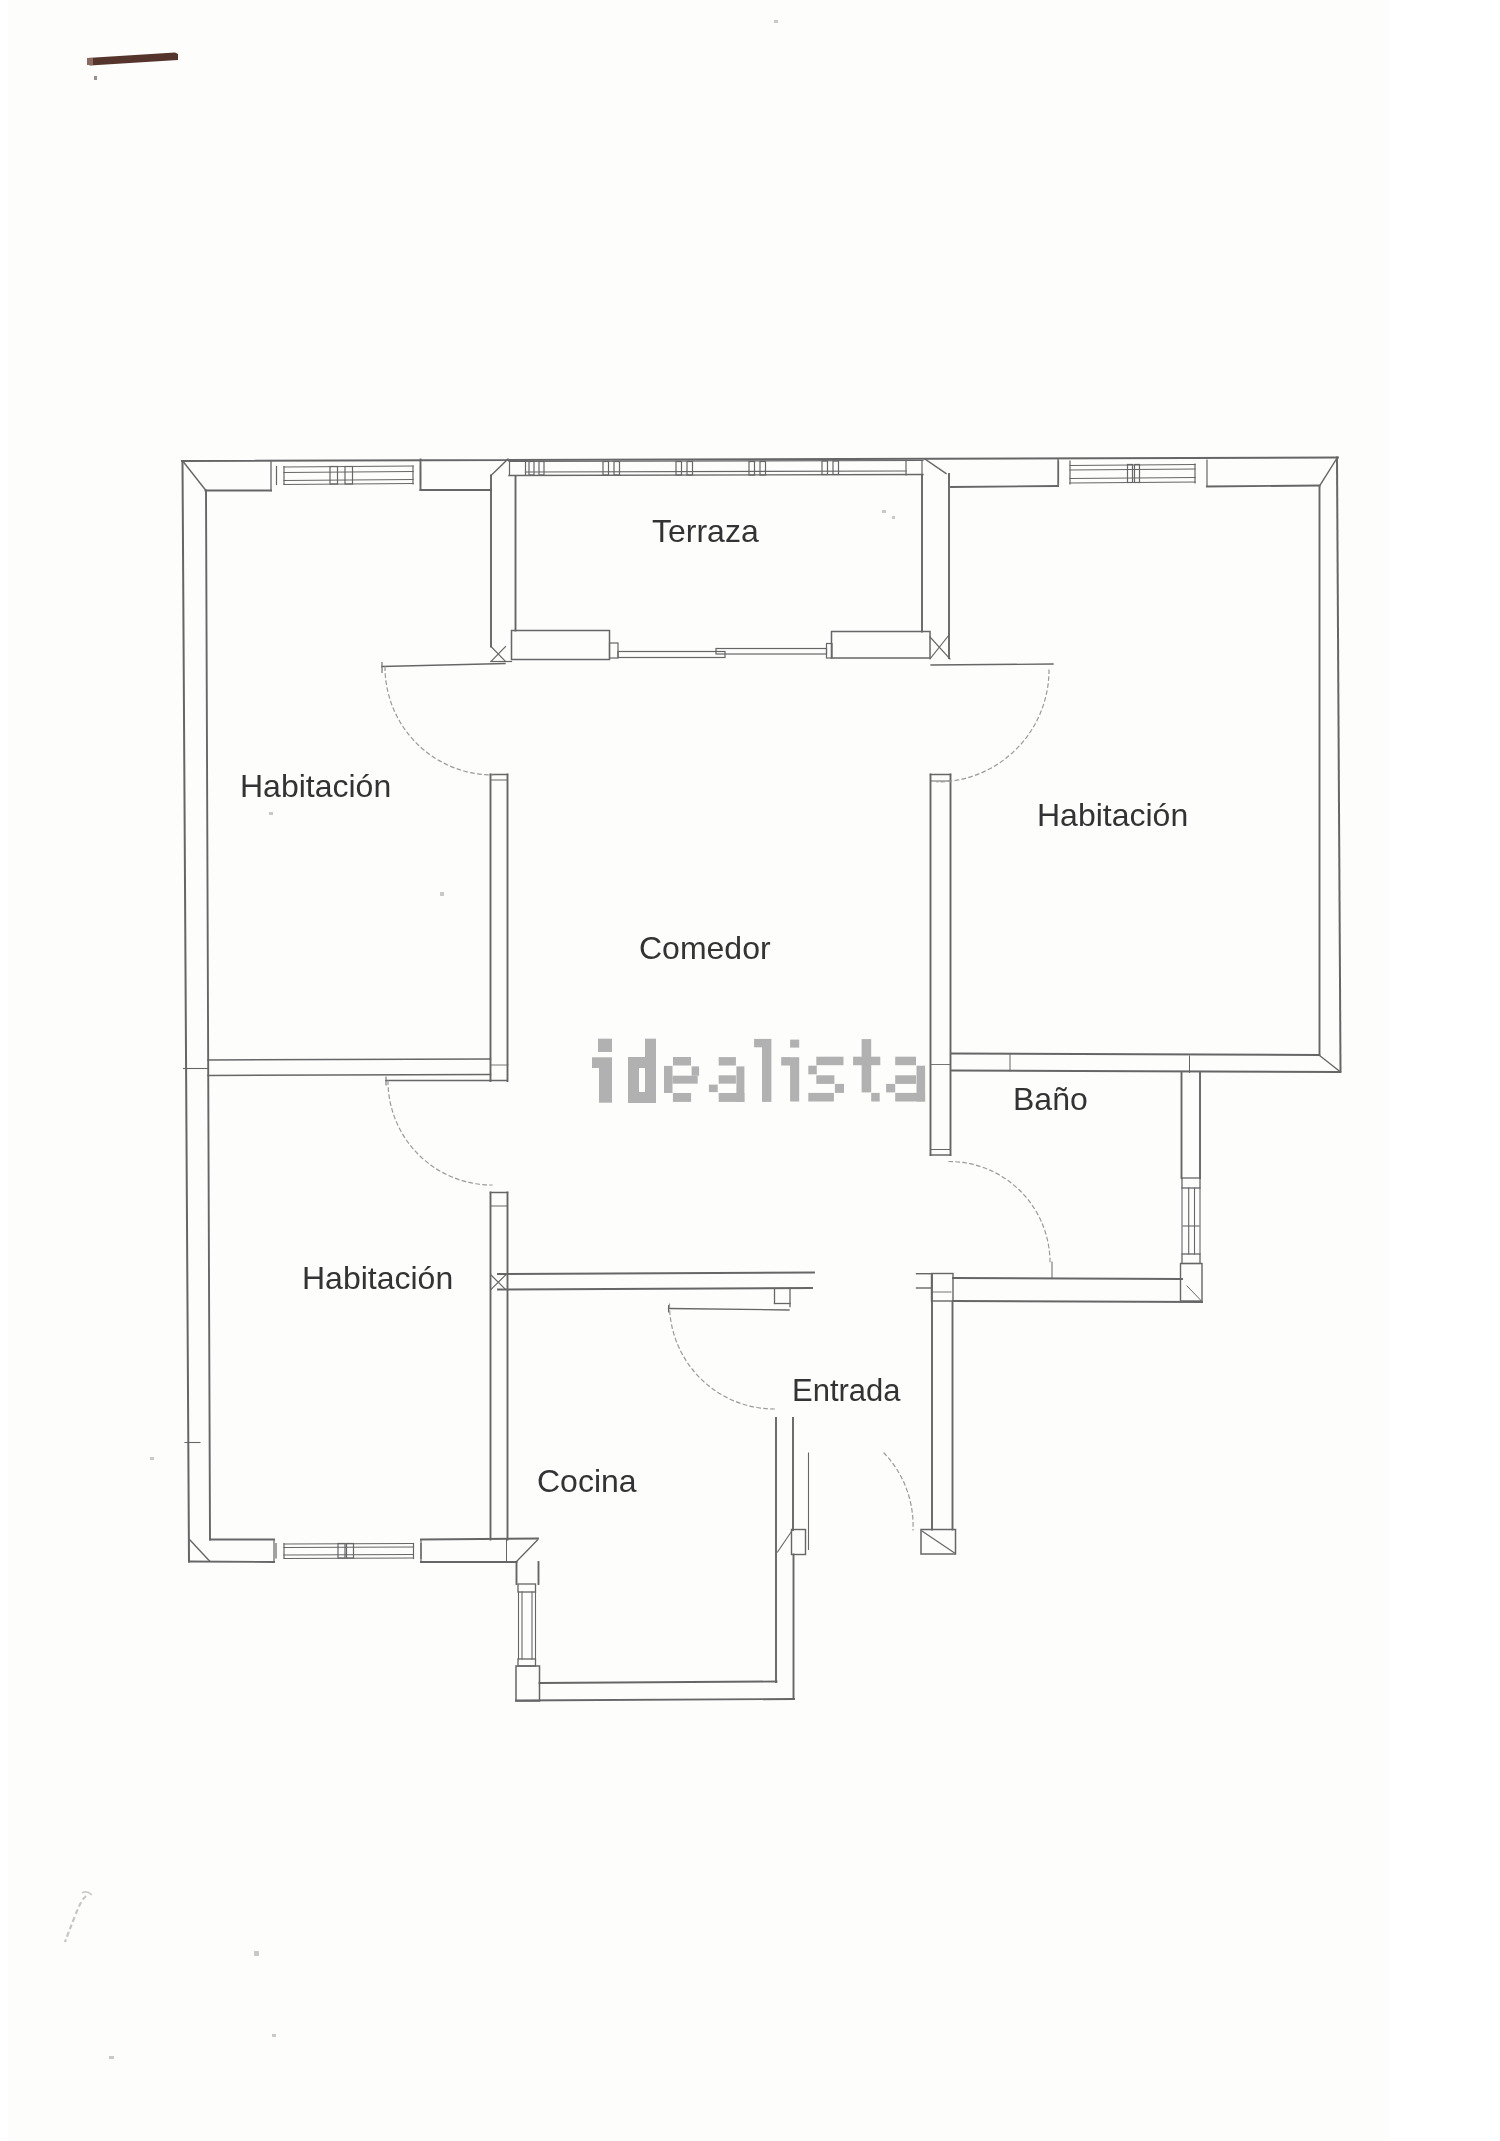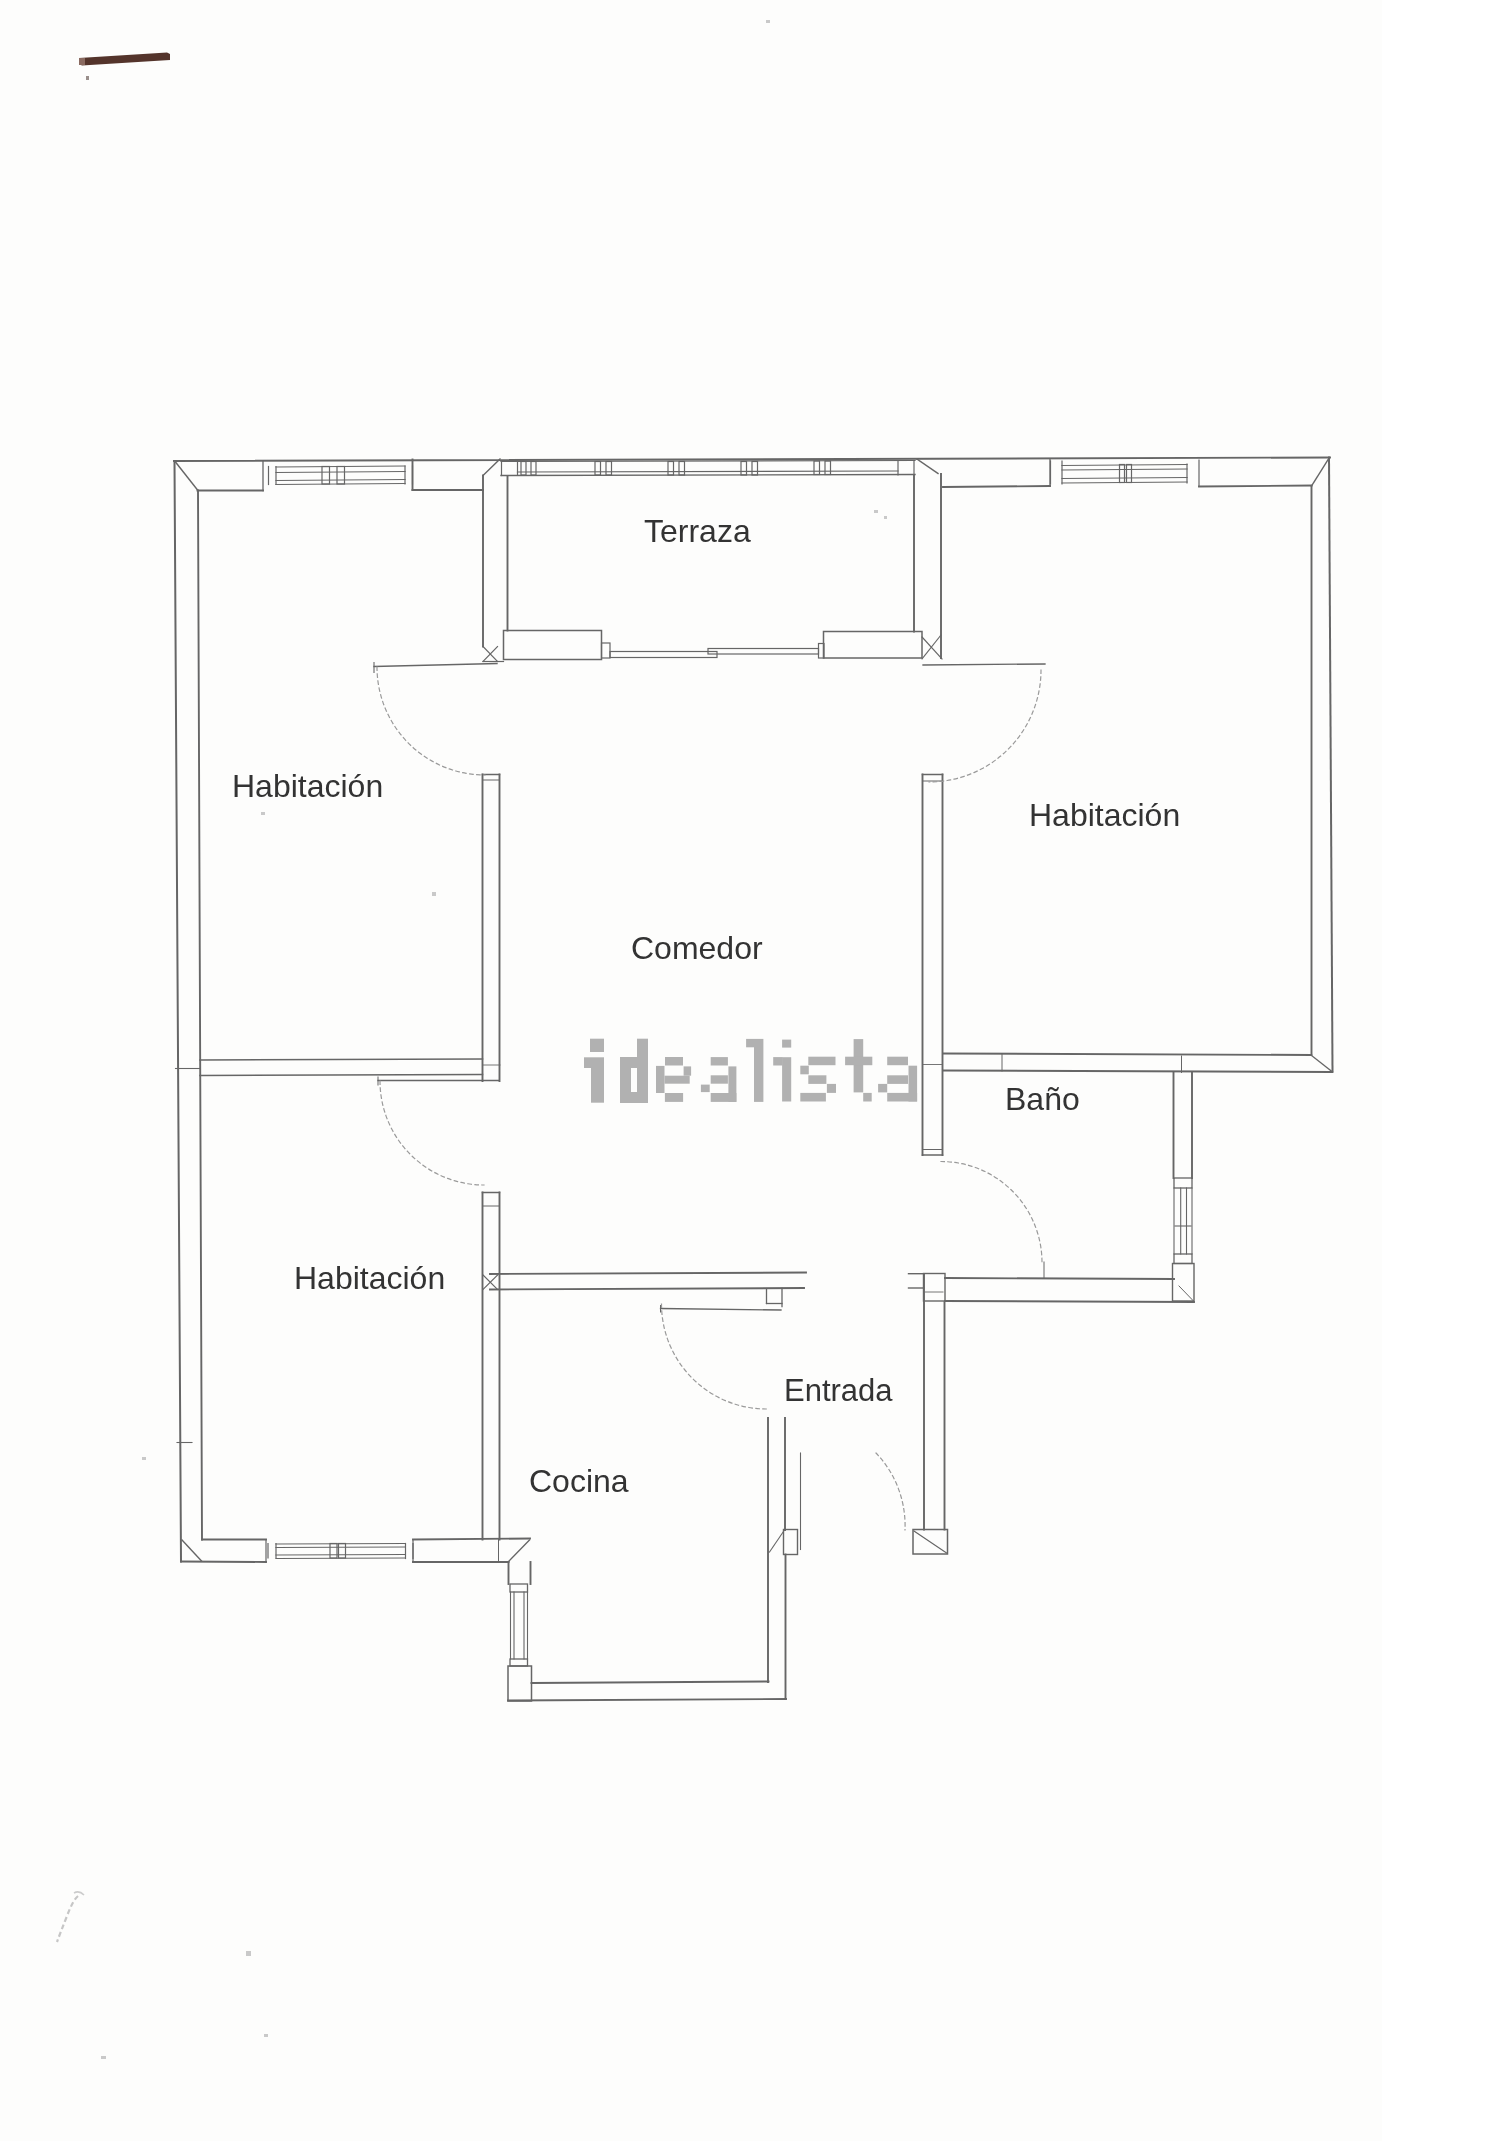--- a/index.html
+++ b/index.html
@@ -1,16 +1,16 @@
 <!DOCTYPE html>
 <html><head>
 <meta charset="utf-8">
 <style>
   html,body{margin:0;padding:0;background:#ffffff;}
-  #page{width:1382px;height:2141px;background:#ef4444;position:relative;overflow:hidden;}
+  #page{width:1382px;height:2141px;background:#ef4444;position:relative;overflow:hidden;margin-left:8px;}
   svg{display:block;filter:blur(0.38px);}
   text{font-family:"Liberation Sans", sans-serif;fill:#333333;}
 </style>
 </head>
 <body>
 
 <div id="page">
 <svg width="1500" height="2141" viewBox="0 0 1500 2141">
 
   <rect x="0" y="0" width="1500" height="2141" fill="#fdfdfc"></rect>

